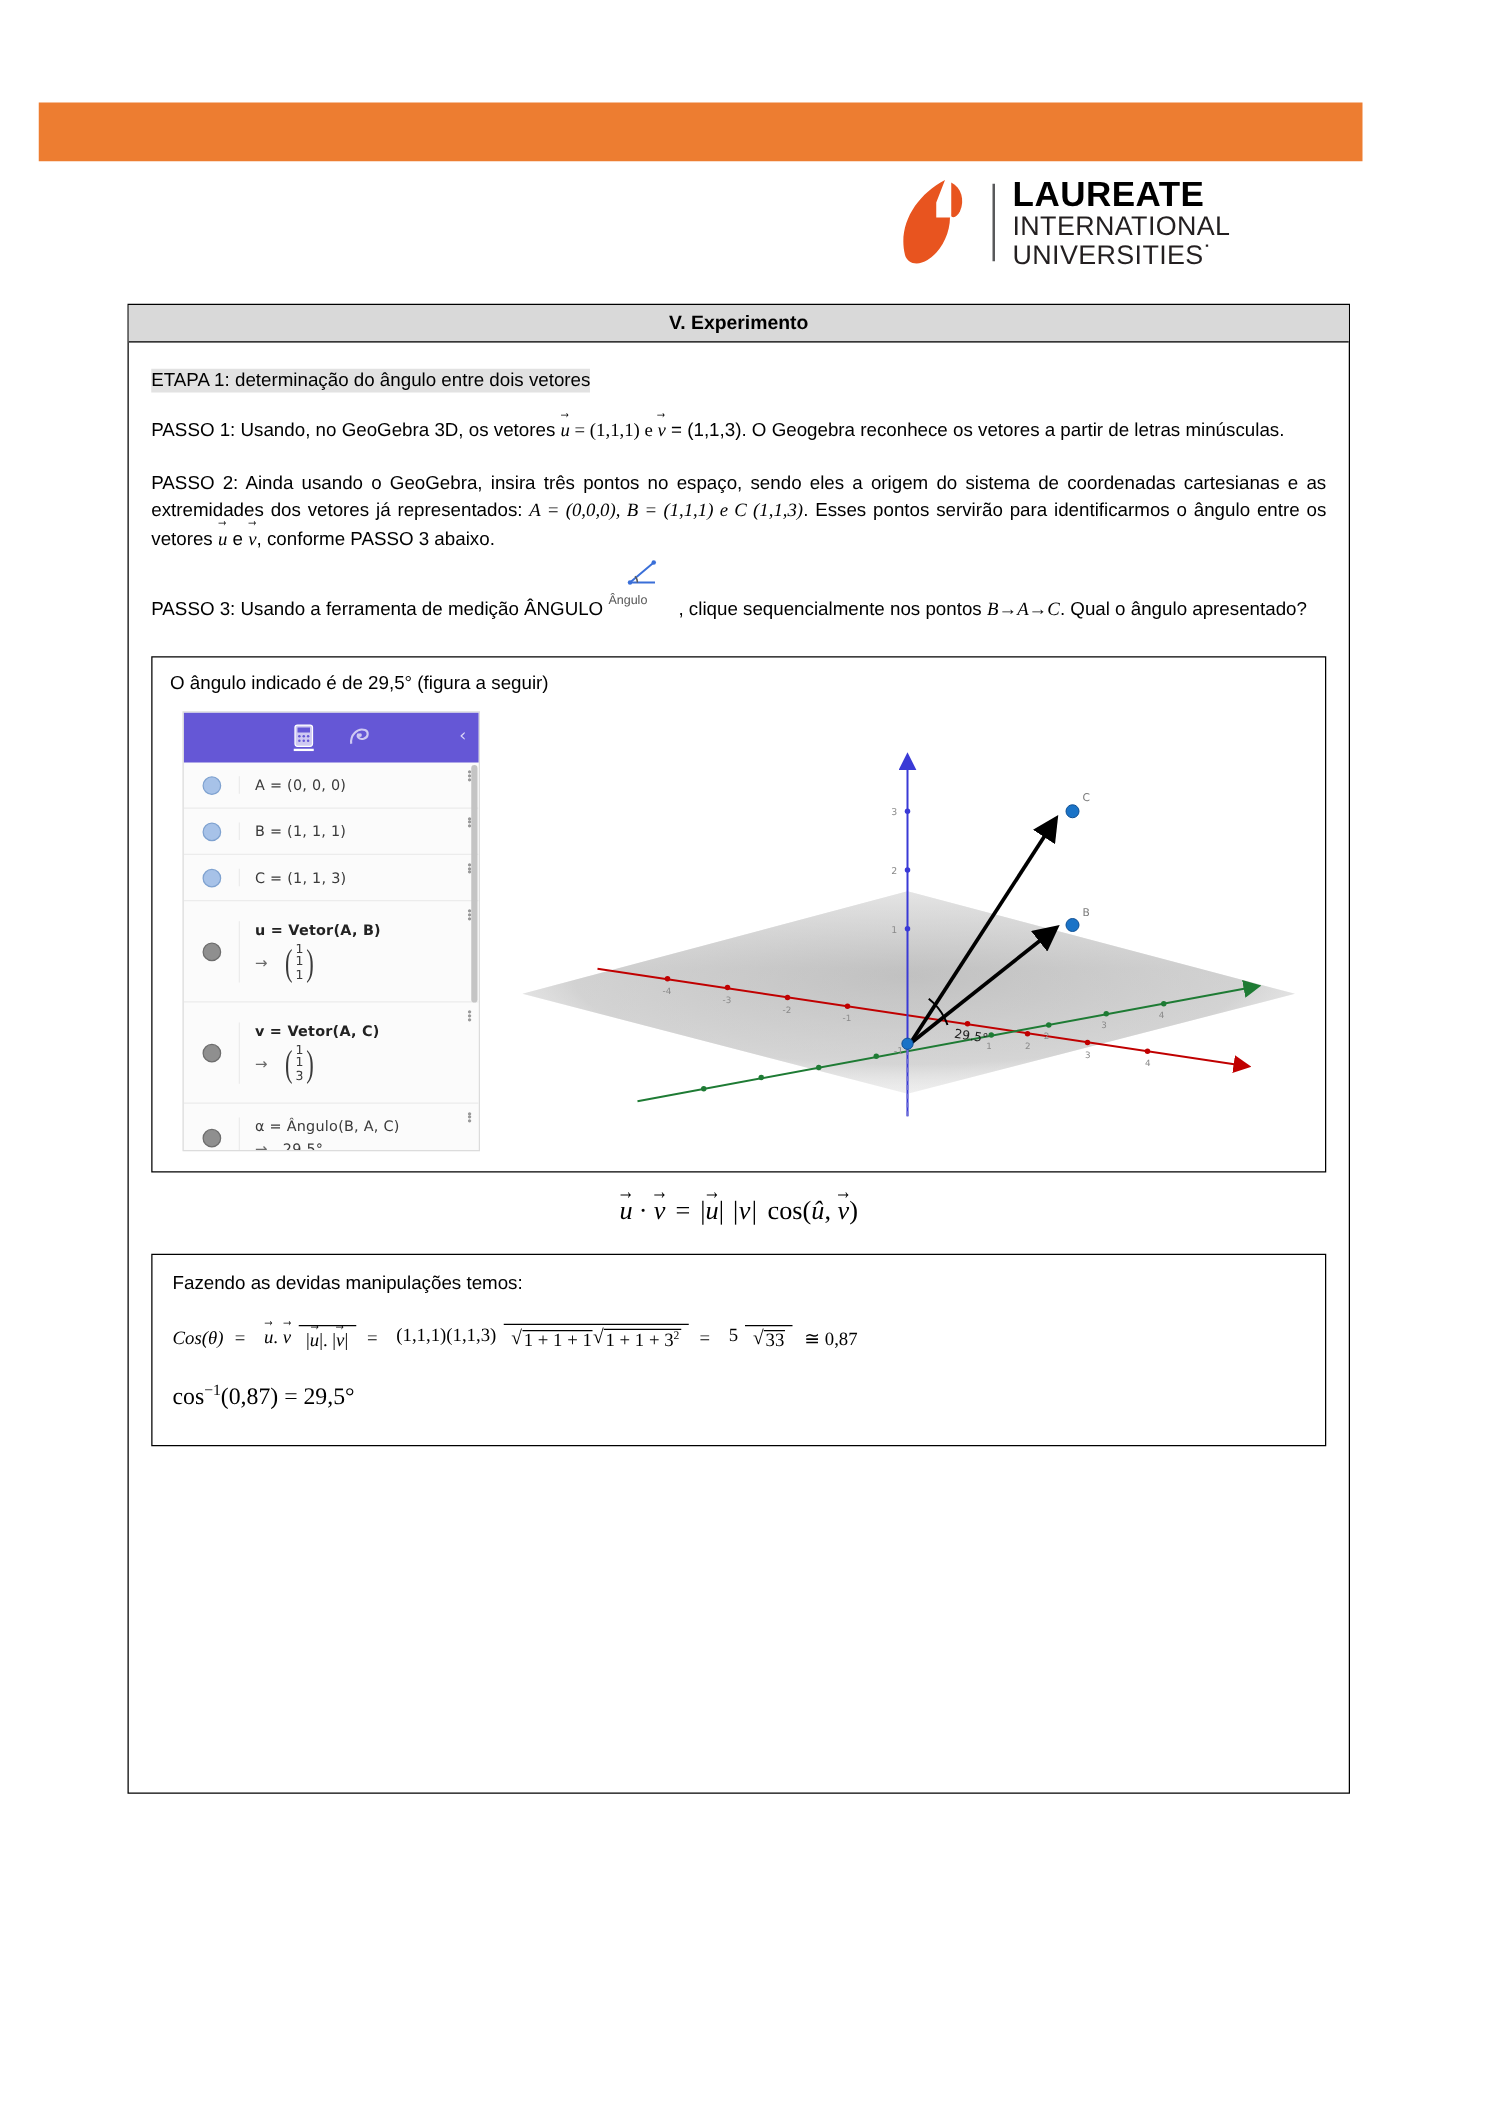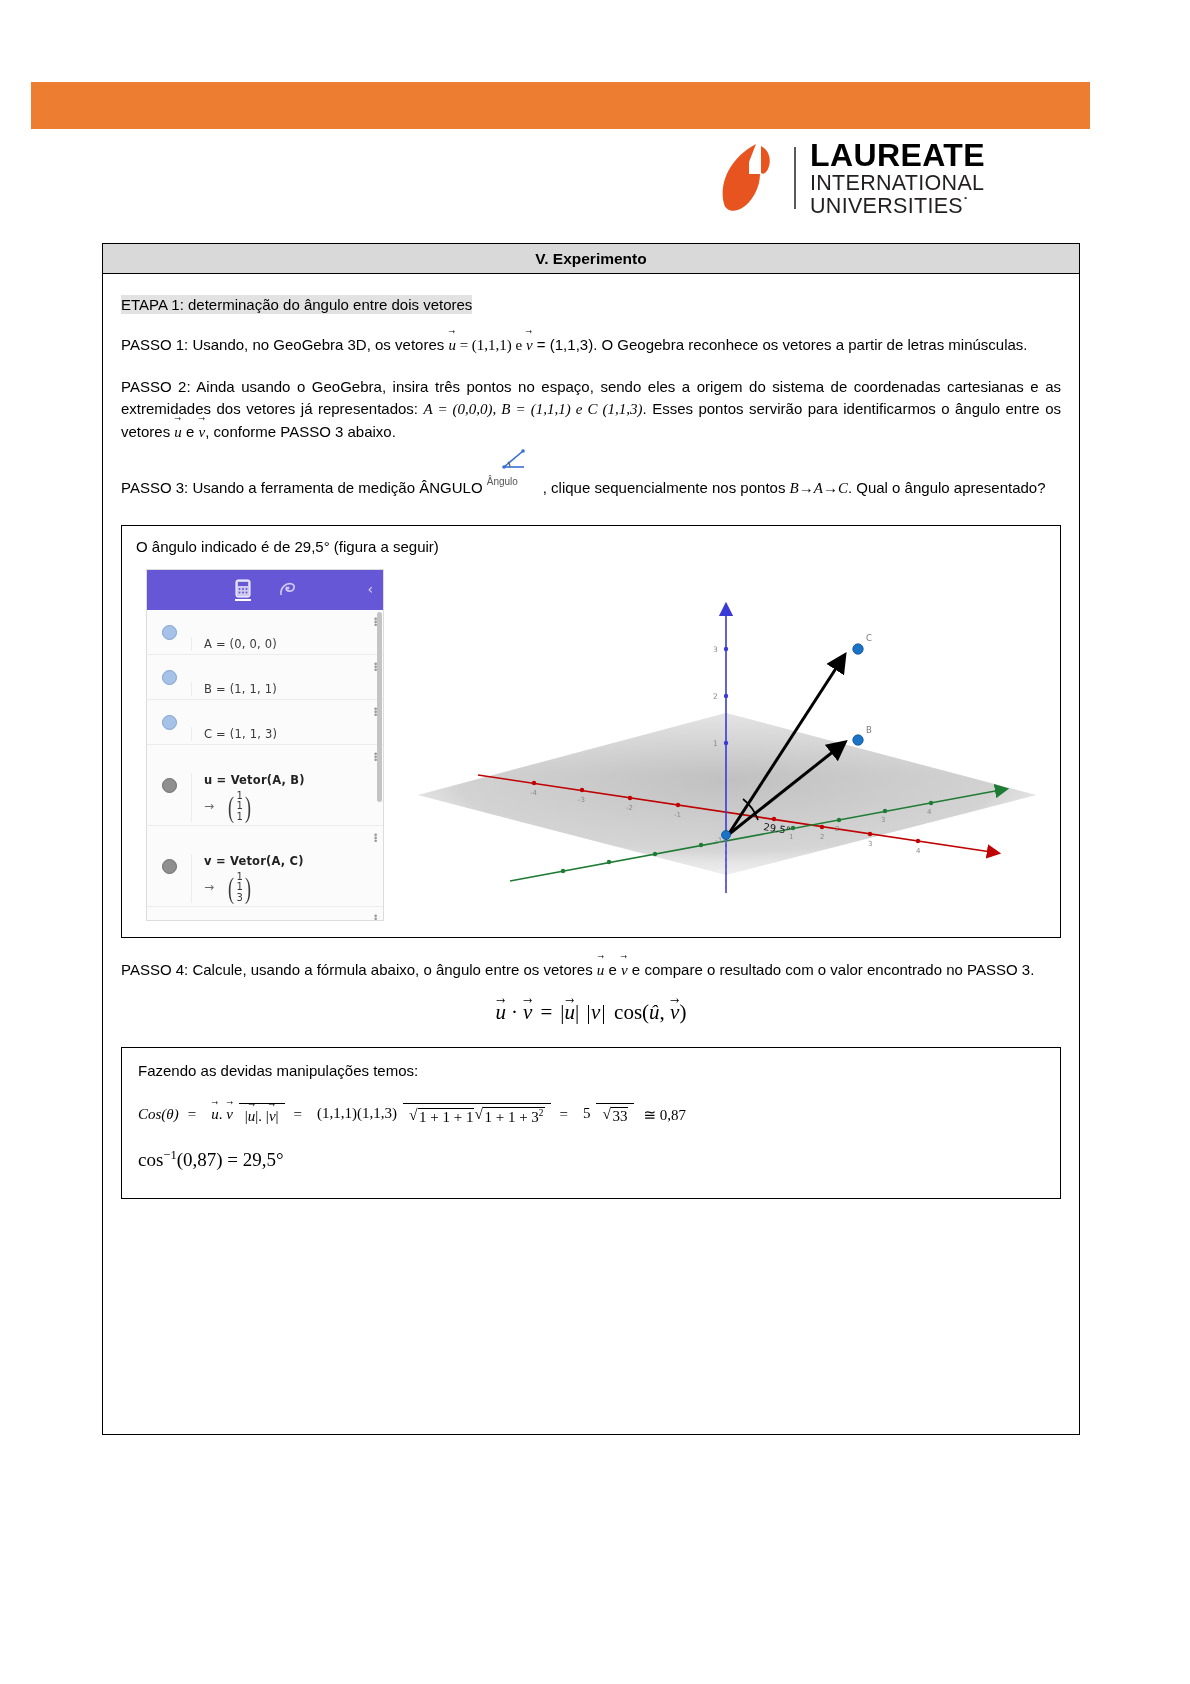--- a/index.html
+++ b/index.html
@@ -51,25 +51,24 @@
     margin: 0 14px 0 14px;
     flex: 0 0 auto;
   }
   .logo-text {
     display: flex;
     flex-direction: column;
     justify-content: center;
     line-height: 1.04;
   }
   .logo-text .l1 {
-    font-size: 32px;
+    font-size: 28px;
     font-weight: bold;
     letter-spacing: 0.4px;
     color: #000000;
-    text-align: right;
   }
   .logo-text .l2,
   .logo-text .l3 {
     font-size: 21.5px;
     font-weight: normal;
     letter-spacing: 0.3px;
     color: #231F20;
   }
 
   
@@ -240,21 +239,20 @@
     background: #8f8f8f;
     border-color: #6d6d6d;
   }
   .gg-content {
     flex: 1 1 auto;
     border-left: 1px solid #ececec;
     padding-left: 12px;
     font-size: 11.5px;
     color: #3a3a3a;
     letter-spacing: 0.2px;
-    margin-top: 24px;
   }
   .gg-content .defline { font-weight: bold; color: #222; }
   .gg-kebab {
     position: absolute;
     right: 7px;
     top: 8px;
     width: 3px;
     color: #9a9a9a;
     font-size: 9px;
     line-height: 3px;
@@ -655,23 +653,20 @@
             <circle cx="452" cy="86" r="5.2" fill="#1a73c7" stroke="#0d4f94" stroke-width="0.8"></circle>
             <circle cx="452" cy="177" r="5.2" fill="#1a73c7" stroke="#0d4f94" stroke-width="0.8"></circle>
             <text x="460" y="78" font-family="DejaVu Sans, sans-serif" font-size="8.5" fill="#7a7a7a">C</text>
             <text x="460" y="170" font-family="DejaVu Sans, sans-serif" font-size="8.5" fill="#7a7a7a">B</text>
           </svg>
         </div>
 
       </div>
     </div>
 
-    <p class="para">
-      <span>PASSO 4: Calcule, usando a fórmula abaixo, o ângulo entre os vetores </span><span class="vec">u</span><span> e </span><span class="vec">v</span><span> e compare o resultado com o valor encontrado no PASSO 3.</span>
-    </p>
 
     <div class="formula-center">
       <span class="vec">u</span><span style="margin:0 5px">·</span><span class="vec">v</span><span style="margin:0 8px">=</span><span>|<span class="vec" style="font-style:italic">u</span>|</span><span style="margin-left:6px"><span class="mi">|v|</span></span><span class="mr" style="margin-left:8px">cos(<span class="mi">û</span>,&nbsp;<span class="vec" style="font-style:italic">v</span>)</span>
     </div>
 
     <div class="calc-box">
       <p class="line">Fazendo as devidas manipulações temos:</p>
 
       <div class="bigmath">
         <span class="mi">Cos(θ)</span>

